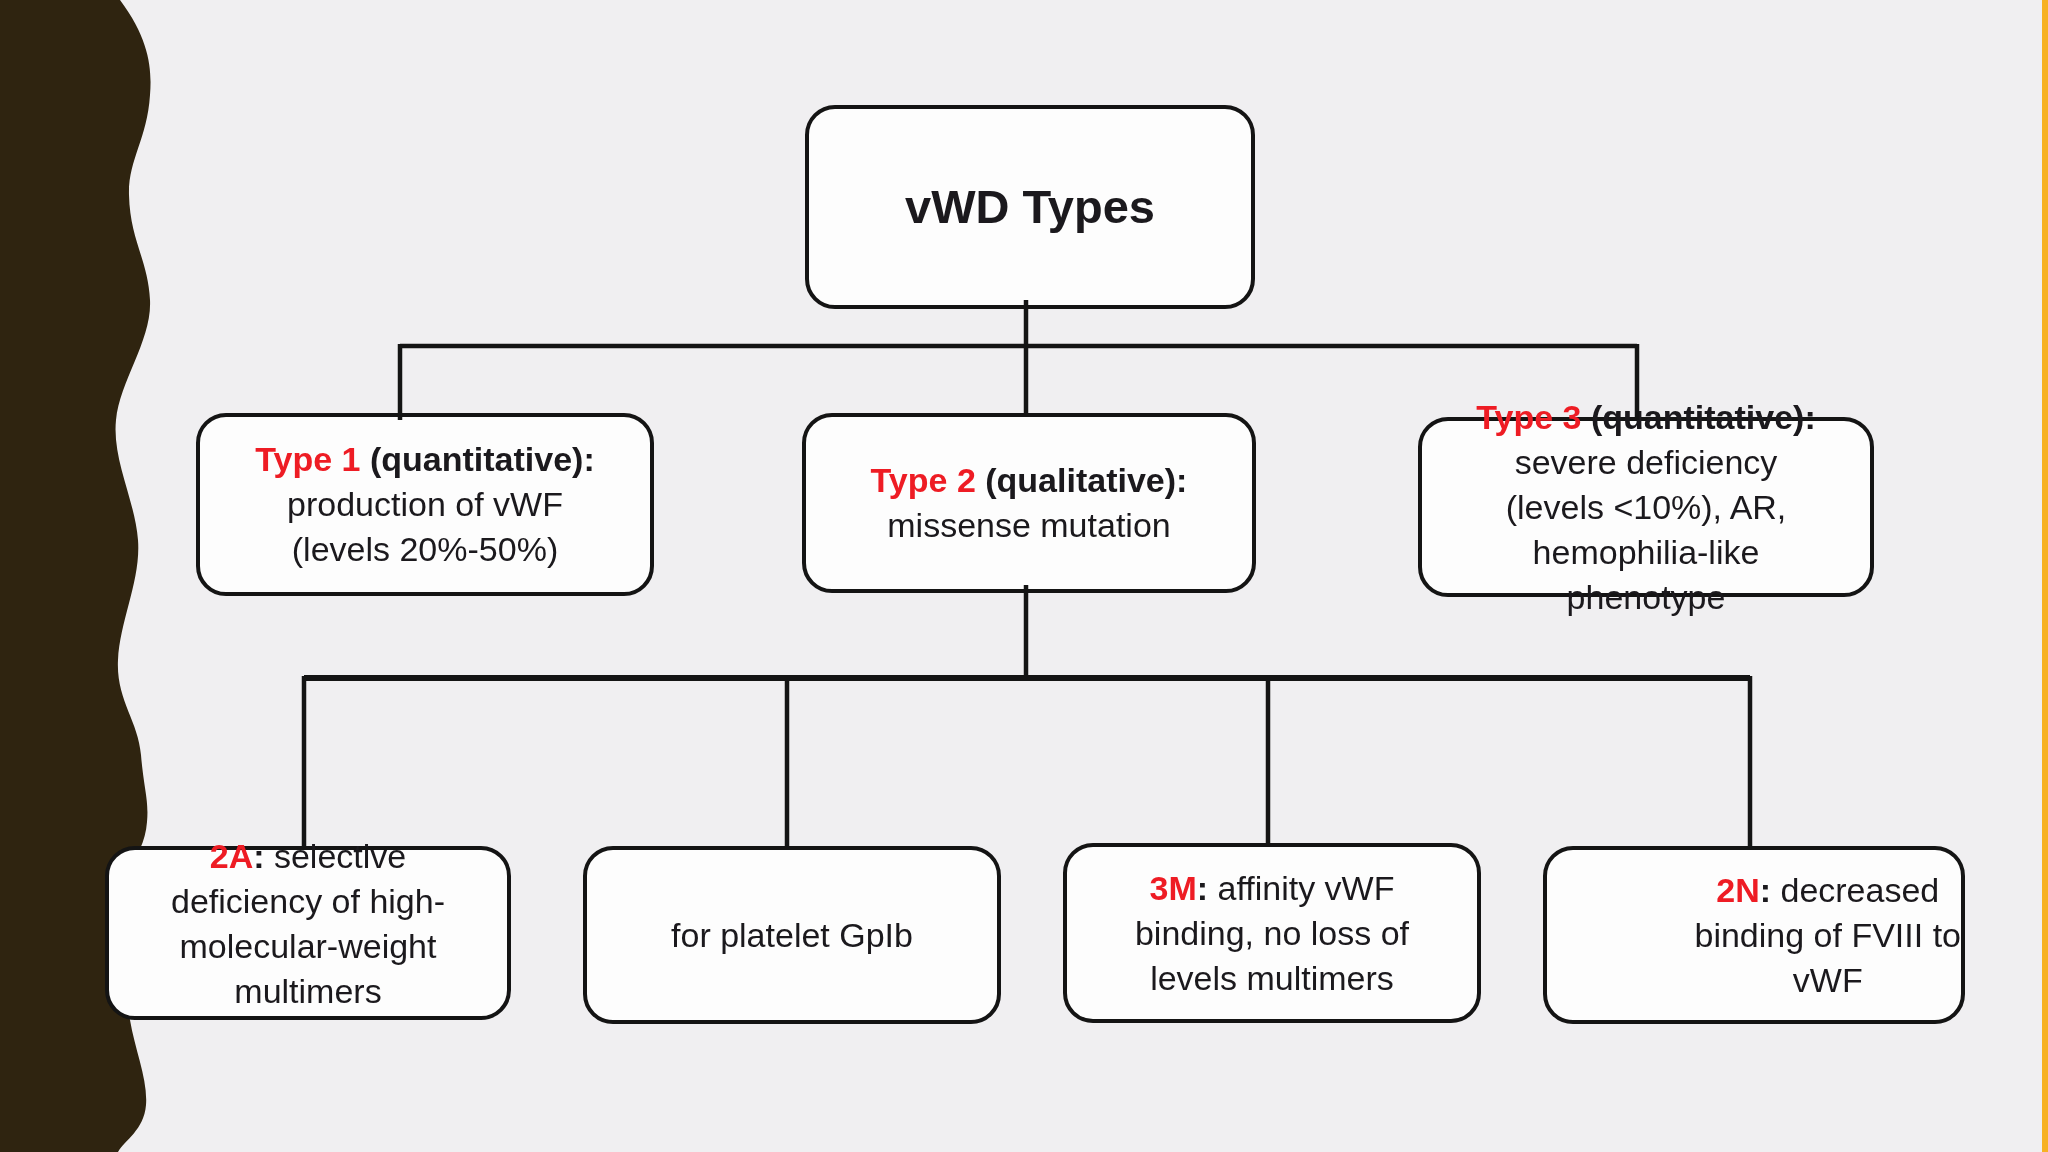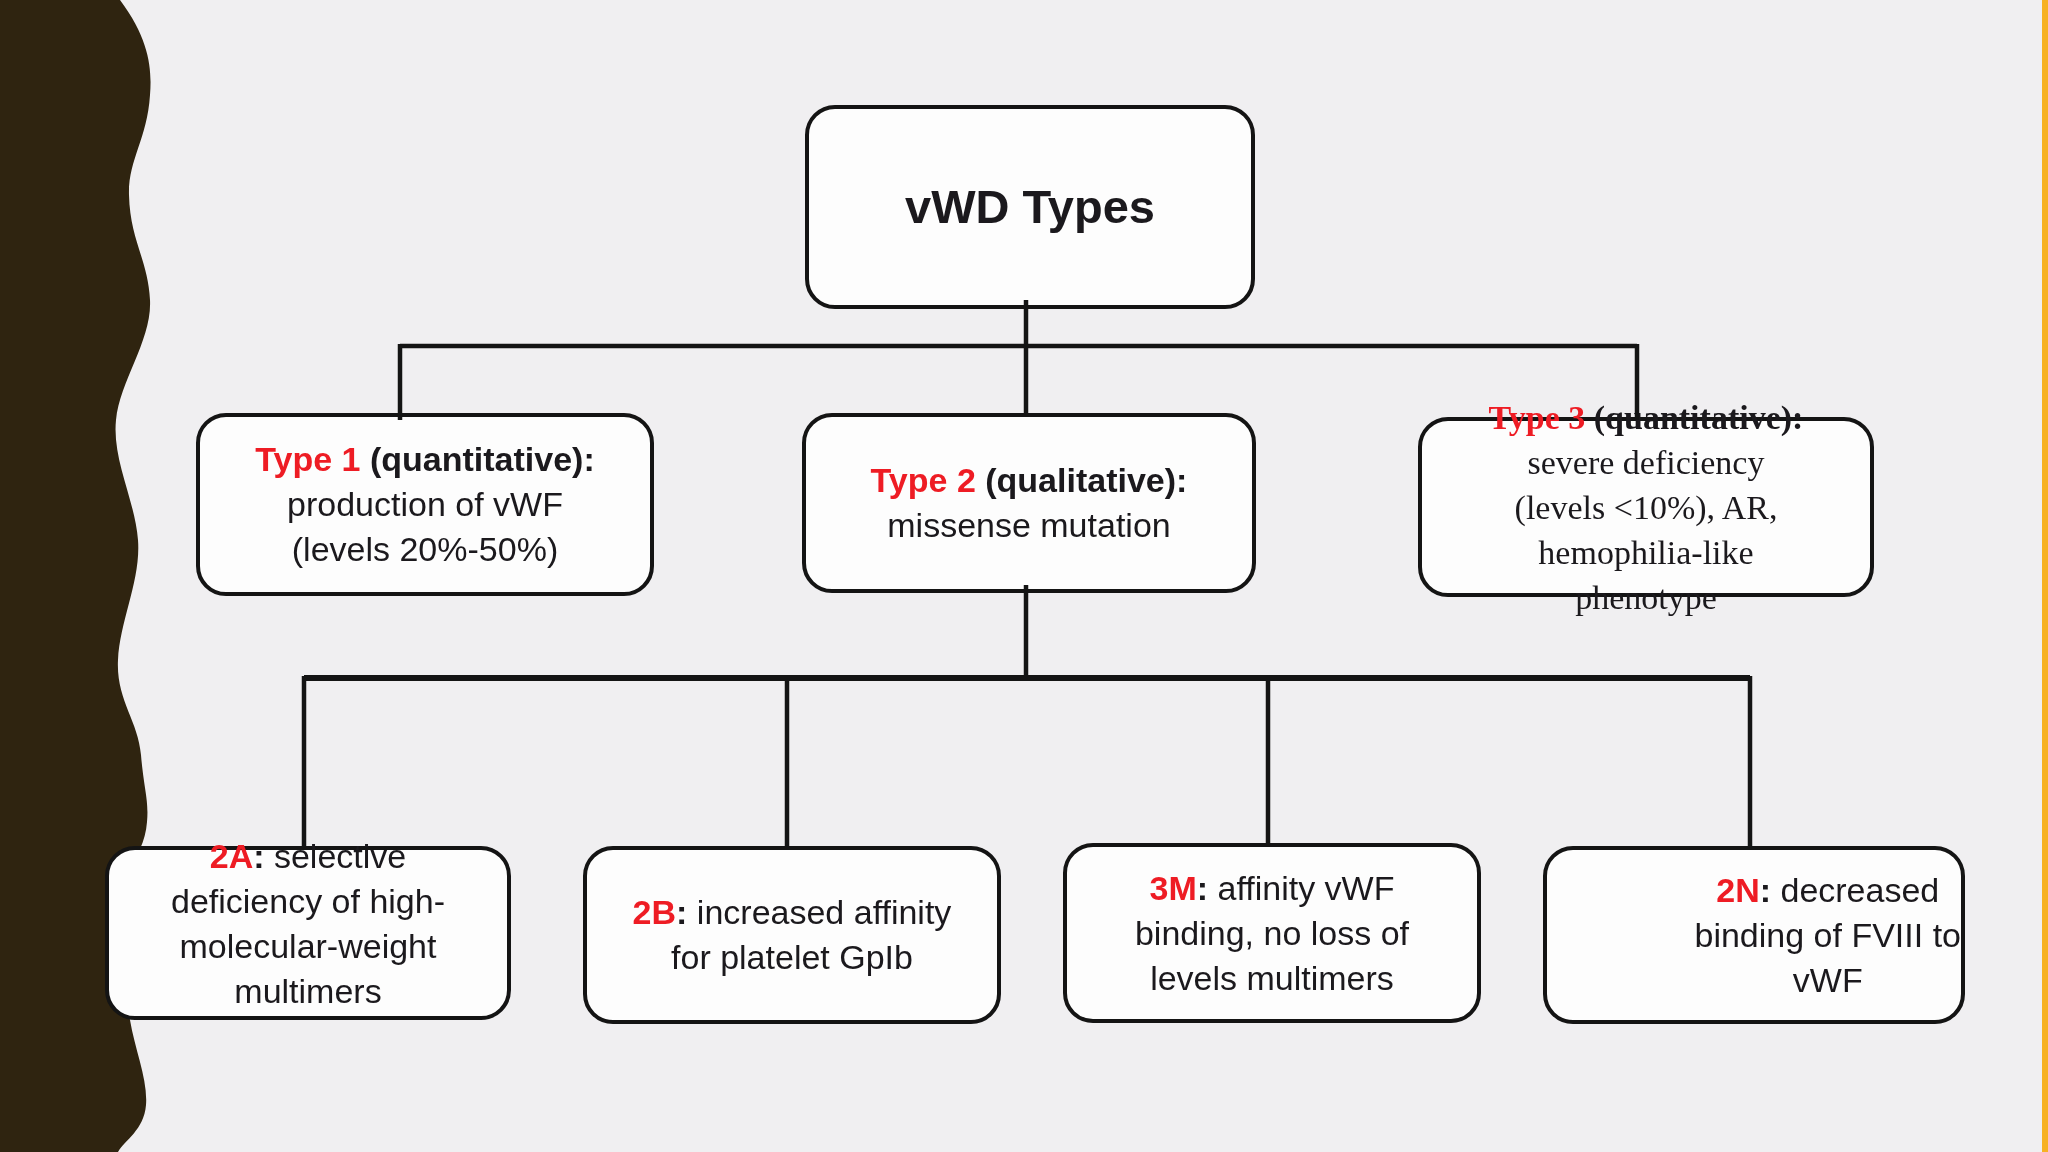--- a/index.html
+++ b/index.html
@@ -45,21 +45,21 @@
     white-space:nowrap;
     overflow:visible;
   }
   .line{height:45px;}
   .red{color:var(--accent-red);font-weight:bold;}
   .bold{font-weight:bold;}
   #node-root{left:805px;top:105px;width:442px;height:196px;}
   #node-root .node-text{font-size:47px;font-weight:bold;line-height:52px;}
   #node-type1{left:196px;top:413px;width:450px;height:175px;}
   #node-type2{left:802px;top:413px;width:446px;height:172px;}
-  #node-type3{left:1418px;top:417px;width:448px;height:172px;font-family:Liberation Serif, serif;}
+  #node-type3{left:1418px;top:417px;width:448px;height:172px;}
   #node-2a{left:105px;top:846px;width:398px;height:166px;}
   #node-2a .node-text{position:relative;top:-9px;}
   #node-2b{left:583px;top:846px;width:410px;height:170px;}
   #node-2m{left:1063px;top:843px;width:410px;height:172px;}
   #node-2n{left:1543px;top:846px;width:414px;height:170px;justify-content:flex-end;}
 </style>
 </head>
 <body>
 
 <div id="canvas">
@@ -133,21 +133,20 @@
     <div class="node-text">
       <div class="line"><span class="red">2A</span><span class="bold">:</span><span> selective</span></div>
       <div class="line">deficiency of high-</div>
       <div class="line">molecular-weight</div>
       <div class="line">multimers</div>
     </div>
   </div>
 
   <div class="node" id="node-2b">
     <div class="node-text">
-      <div class="line"><span class="red">2B</span><span class="bold">:</span><span> increased affinity</span></div>
       <div class="line">for platelet GpIb</div>
     </div>
   </div>
 
   <div class="node" id="node-2m">
     <div class="node-text">
       <div class="line"><span class="red">3M</span><span class="bold">:</span><span> affinity vWF</span></div>
       <div class="line">binding, no loss of</div>
       <div class="line">levels multimers</div>
     </div>

